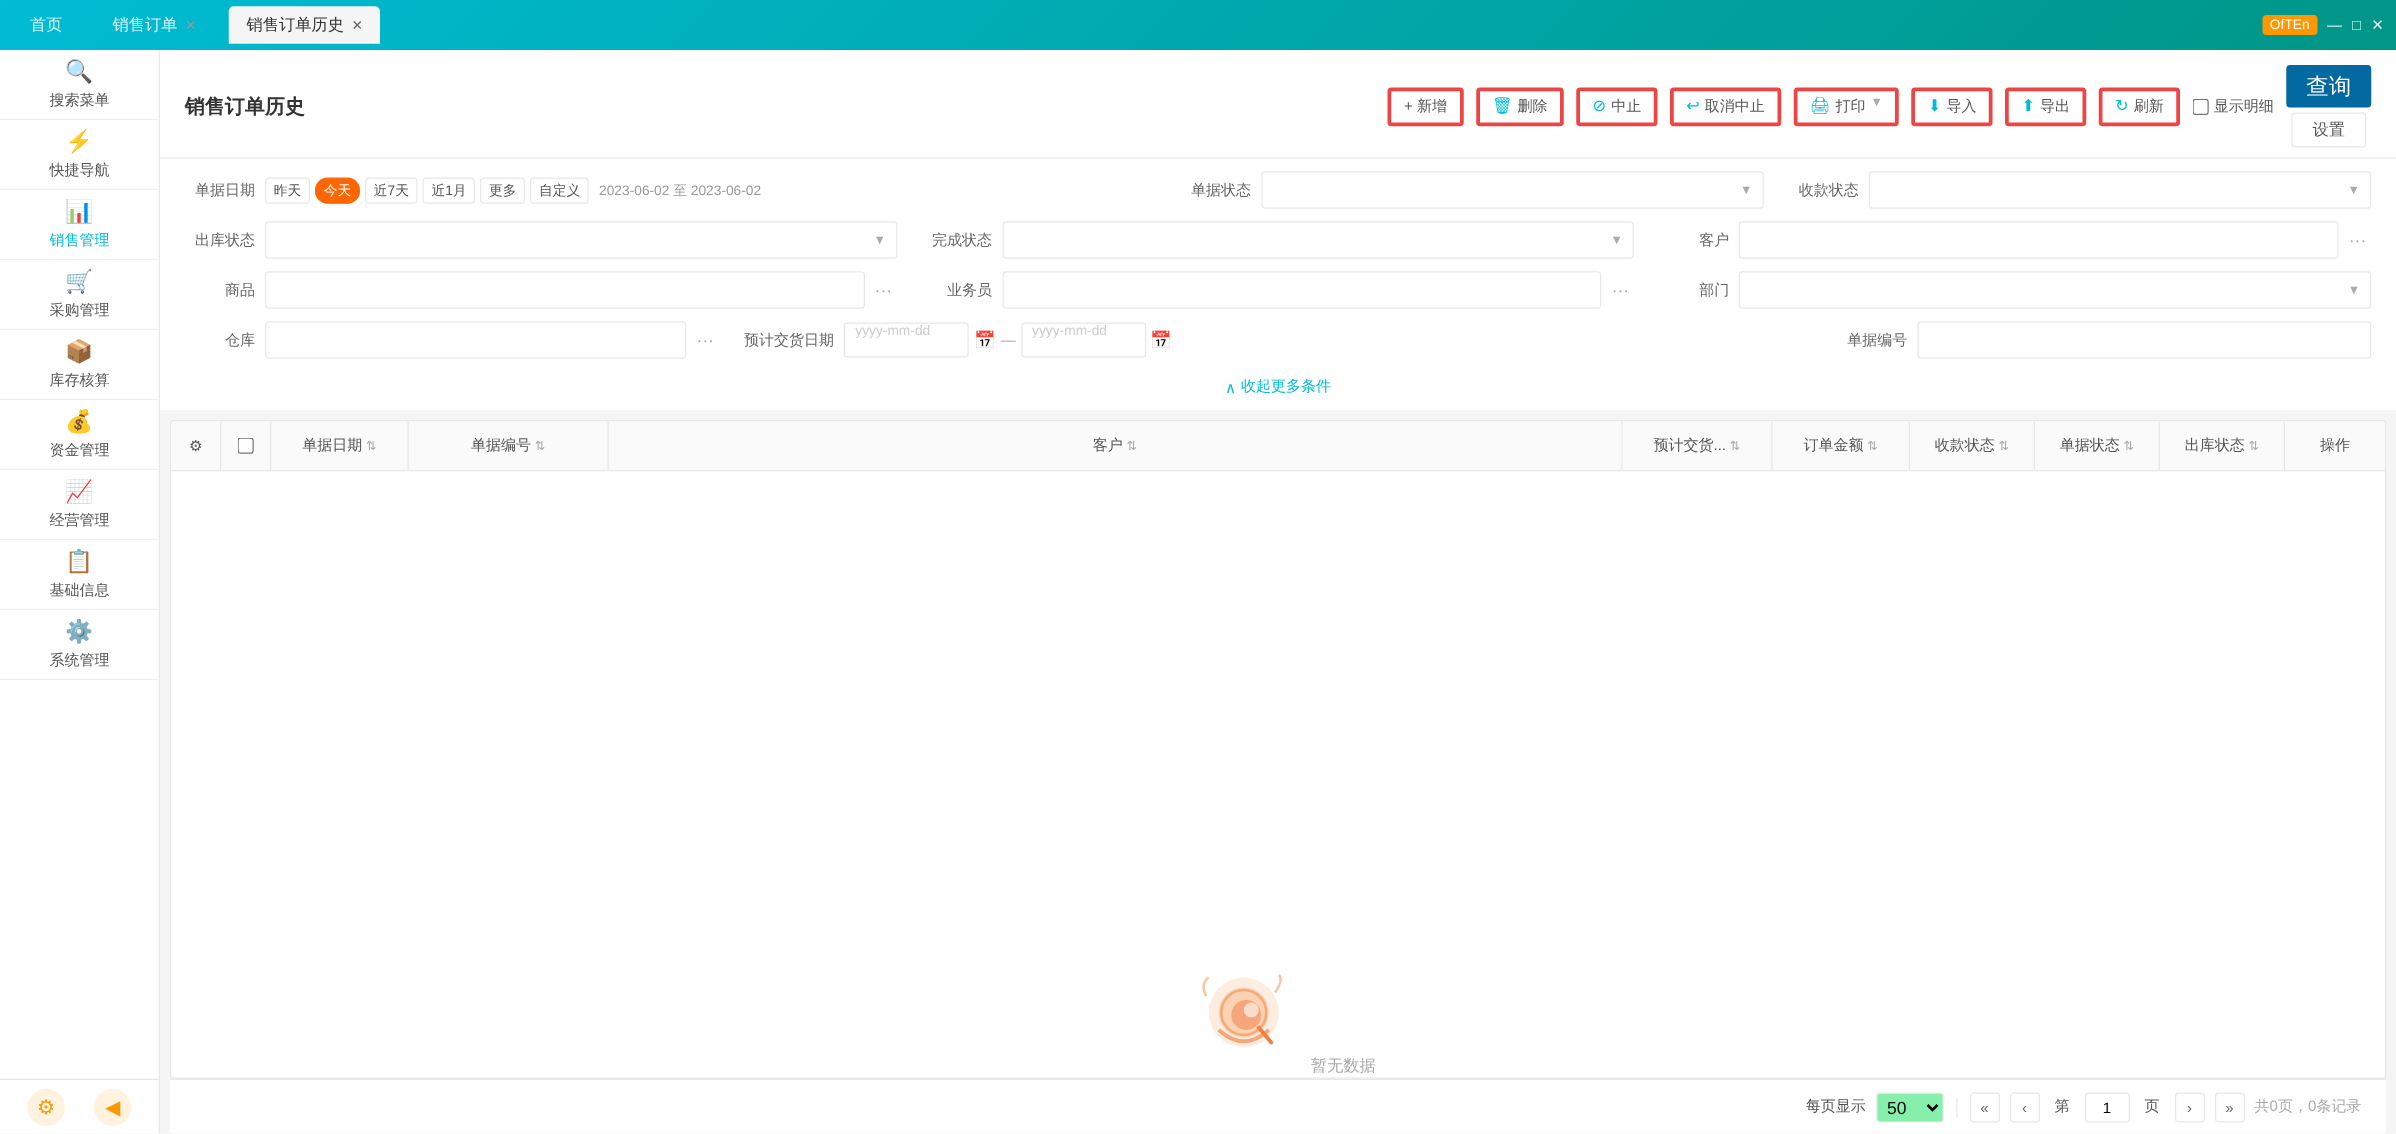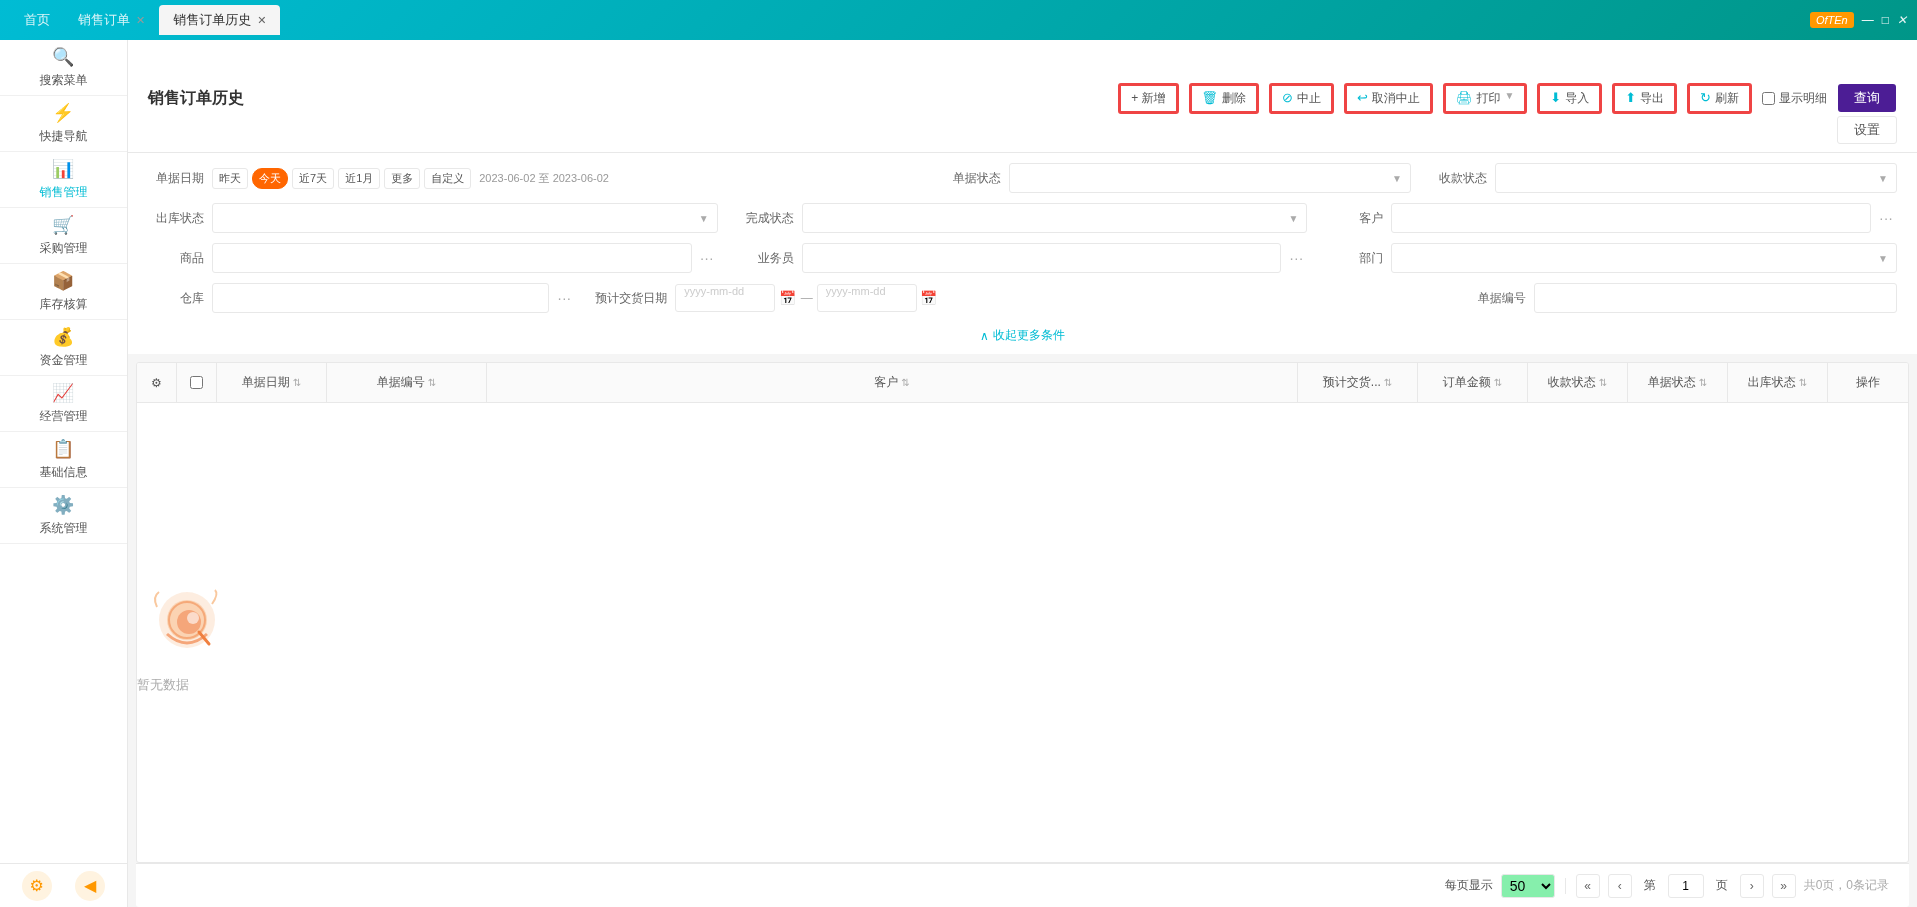--- a/index.html
+++ b/index.html
@@ -11,21 +11,21 @@
       background: linear-gradient(135deg, #00bcd4, #009688);
       display: flex;
       align-items: center;
       padding: 0 10px;
       color: white;
       flex-shrink: 0;
     }
     .top-bar-tabs {
       display: flex;
       align-items: center;
-      gap: 0;
+      gap: 12px;
       flex: 1;
     }
     .top-tab {
       height: 30px;
       padding: 0 14px;
       display: flex;
       align-items: center;
       gap: 6px;
       border-radius: 4px 4px 0 0;
       cursor: pointer;
@@ -43,21 +43,20 @@
       color: #999;
       cursor: pointer;
     }
     .top-tab.active .close-x { color: #666; }
     .top-bar-right {
       display: flex;
       align-items: center;
       gap: 8px;
       color: rgba(255,255,255,0.9);
       font-size: 12px;
-      font-style: italic;
     }
     .often-badge {
       background: #ff9800;
       color: white;
       padding: 2px 6px;
       border-radius: 3px;
       font-size: 11px;
     }
 
     
@@ -152,28 +151,27 @@
       border: 3px solid #ef4444;
       border-radius: 3px;
       background: white;
       cursor: pointer;
       font-size: 12px;
       color: #555;
       white-space: nowrap;
     }
     .toolbar-btn .btn-icon { font-size: 13px; color: #00bcd4; }
     .btn-query {
-      background: #4c1d95;
+      background: #0369a1;
       color: white;
       border: none;
       border-radius: 3px;
       padding: 5px 16px;
       cursor: pointer;
-      font-size: 13px;
-      margin-top: 32px;
+      font-size: 18px;
     }
     .btn-setting {
       background: white;
       color: #555;
       border: 1px solid #e8e8e8;
       border-radius: 3px;
       padding: 4px 16px;
       cursor: pointer;
       font-size: 13px;
       margin-top: 4px;
@@ -338,22 +336,22 @@
     .th-amount { width: 110px; }
     .th-pay-status { width: 100px; }
     .th-bill-status { width: 100px; }
     .th-ship-status { width: 100px; }
     .th-action { width: 80px; border-right: none; }
 
     
     .empty-state {
       flex: 1;
       display: flex;
-      flex-direction: column;
-      align-items: flex-start;
+      flex-direction: row;
+      align-items: flex-end;
       justify-content: center;
       gap: 4px;
       color: #aaa;
       font-size: 13px;
     }
     .empty-icon {
       width: 100px;
       height: 100px;
     }
 

